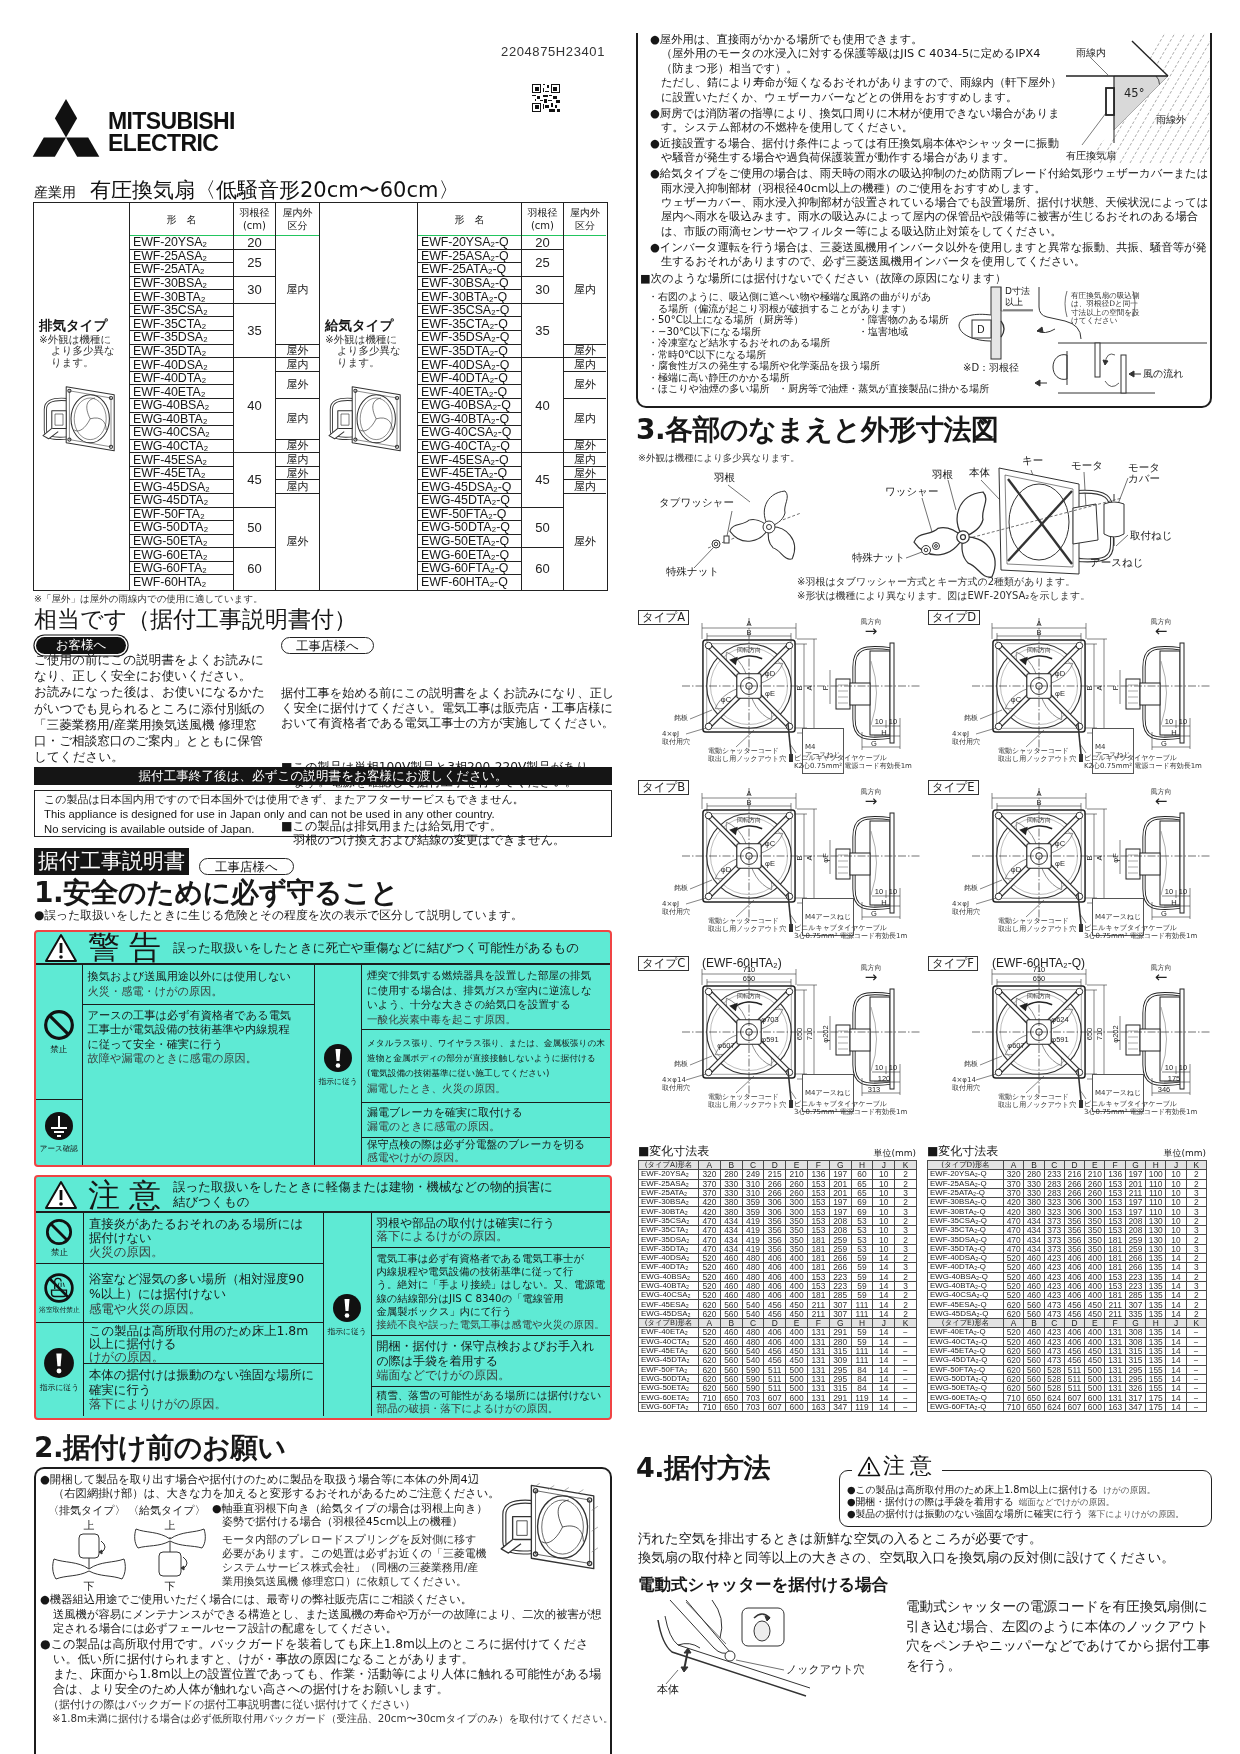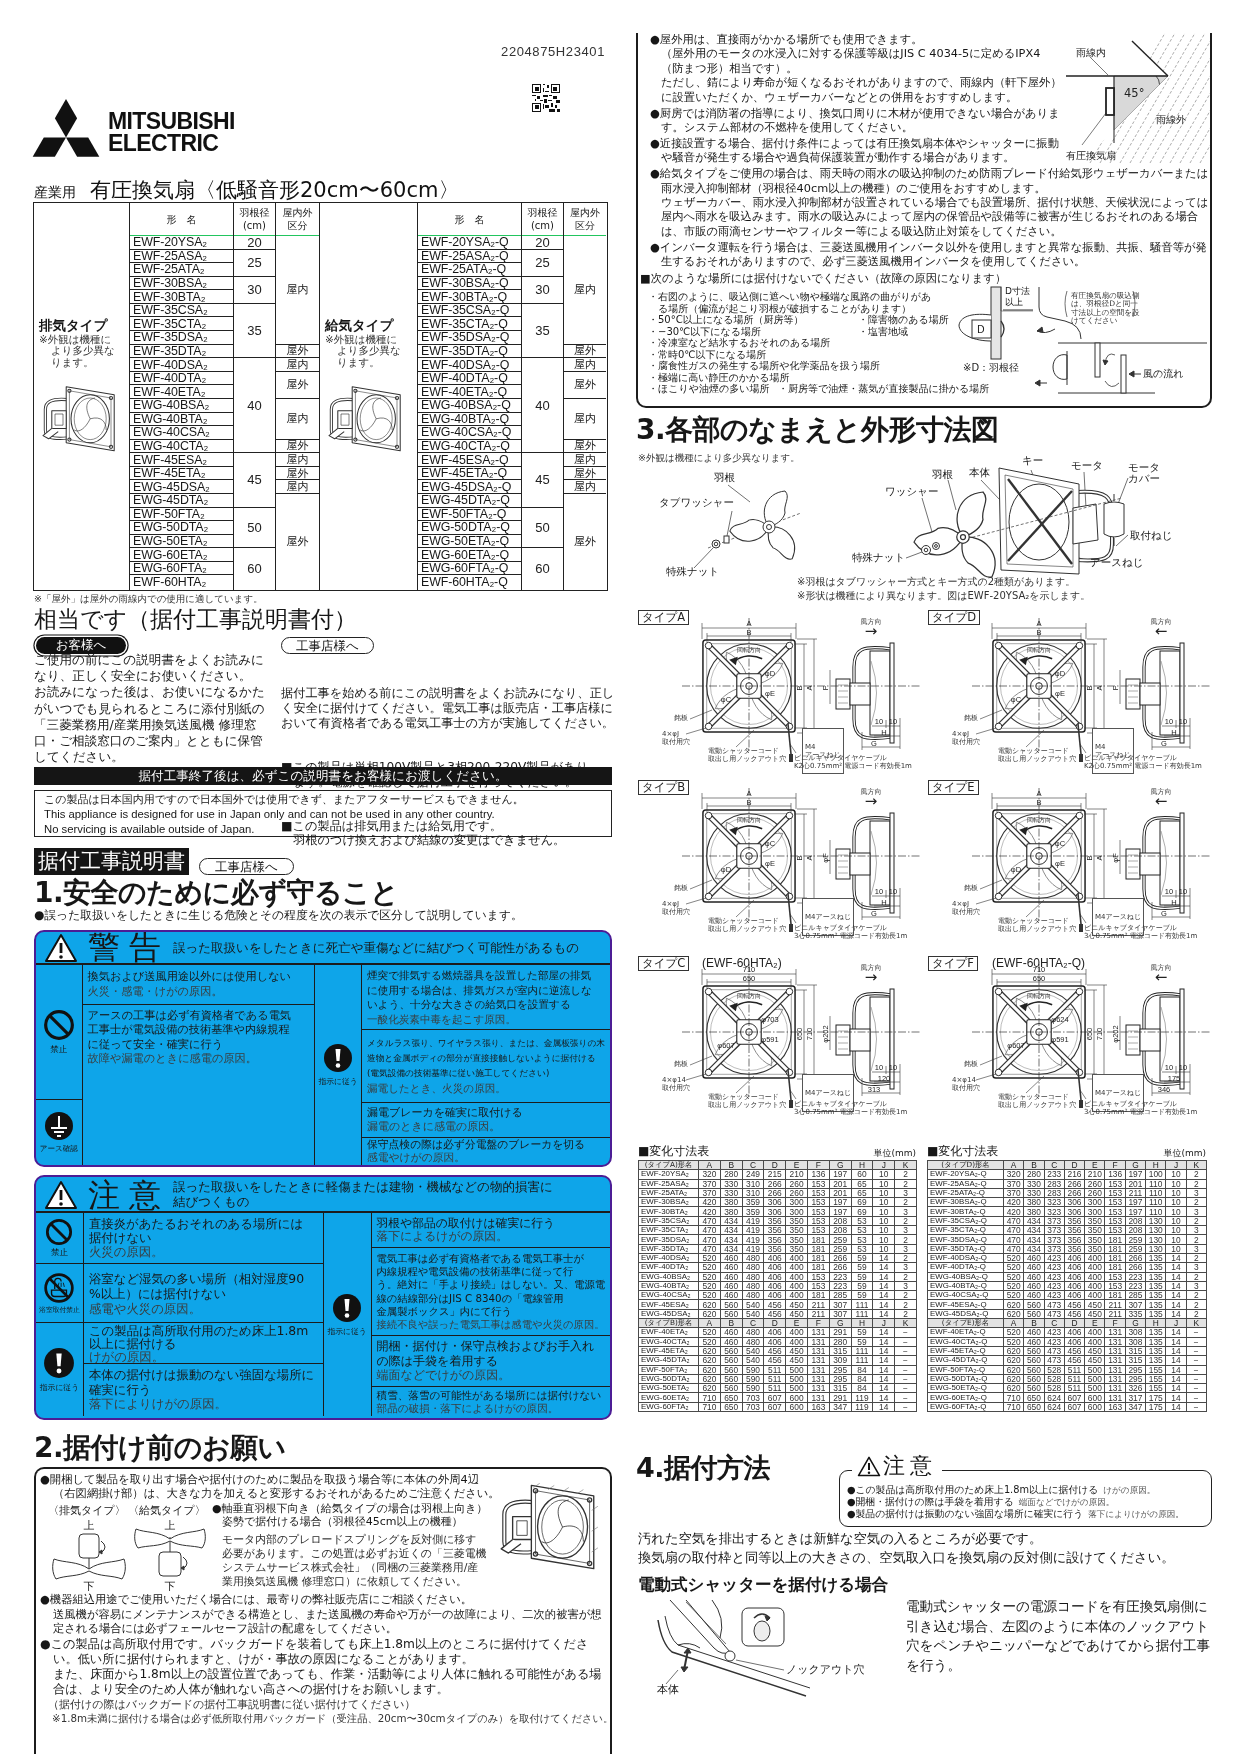--- a/index.html
+++ b/index.html
@@ -39,21 +39,21 @@
 .pill.dark{background:#111;color:#fff;box-shadow:0 0 0 1.5px #fff,0 0 0 2.6px #111}
 .pill.light{background:#fff;border:1px solid #222;color:#111}
 .cust{left:34px;top:652px;font-size:12.6px;line-height:16.2px;white-space:pre}
 .inst{left:281px;top:657px;font-size:12.2px;line-height:14.7px;white-space:pre}
 .bar{left:34px;top:767px;width:578px;height:18px;background:#151515;color:#fff;font-size:12.6px;line-height:18px;text-align:center}
 .overseas{left:34px;top:790px;width:578px;height:47px;border:1px solid #222;padding:2px 9px;font-size:11px;line-height:14.3px}
 .overseas .en{font-family:"Liberation Sans",sans-serif;font-size:11.3px}
 .im-label{left:34px;top:848px;height:27px;padding:0 4px;background:#151515;color:#fff;font-size:21px;line-height:27px}
 .sec-h{font-weight:bold;font-size:28px;line-height:32px;white-space:nowrap;letter-spacing:-.5px}
 
-.box{position:absolute;border:2px solid #4c1d95;border-radius:10px;overflow:hidden;background:#0ea5e9}
+.box{position:absolute;border:2px solid #ef4444;border-radius:4px;overflow:hidden;background:#5eead4}
 .box-head{position:relative;border-bottom:2px solid #1c1c1c}
 .box-body{display:flex}
 .col{display:flex;flex-direction:column}
 .col.br{border-right:1px solid #1c1c1c}
 .cell{display:flex;flex-direction:column;justify-content:center;padding:0 5px;border-bottom:1px solid #1c1c1c;overflow:hidden}
 .cell:last-child{border-bottom:none}
 .icell{display:flex;flex-direction:column;align-items:center;justify-content:center;border-bottom:1px solid #1c1c1c}
 .icell:last-child{border-bottom:none}
 .icell .lbl{font-size:8.6px;margin-top:3px;white-space:nowrap}
 .tx{white-space:pre}

